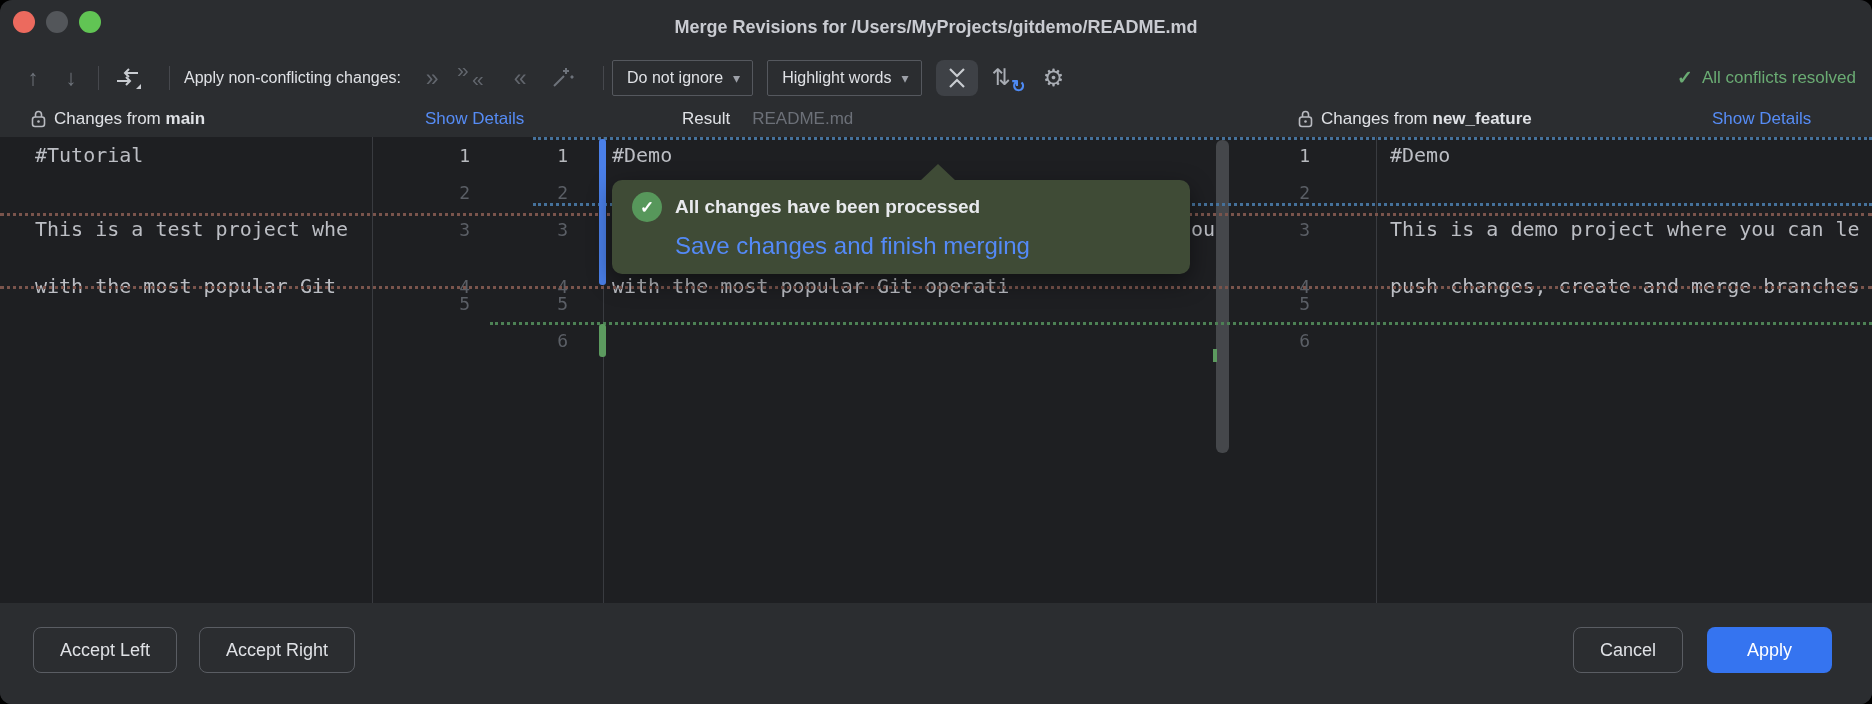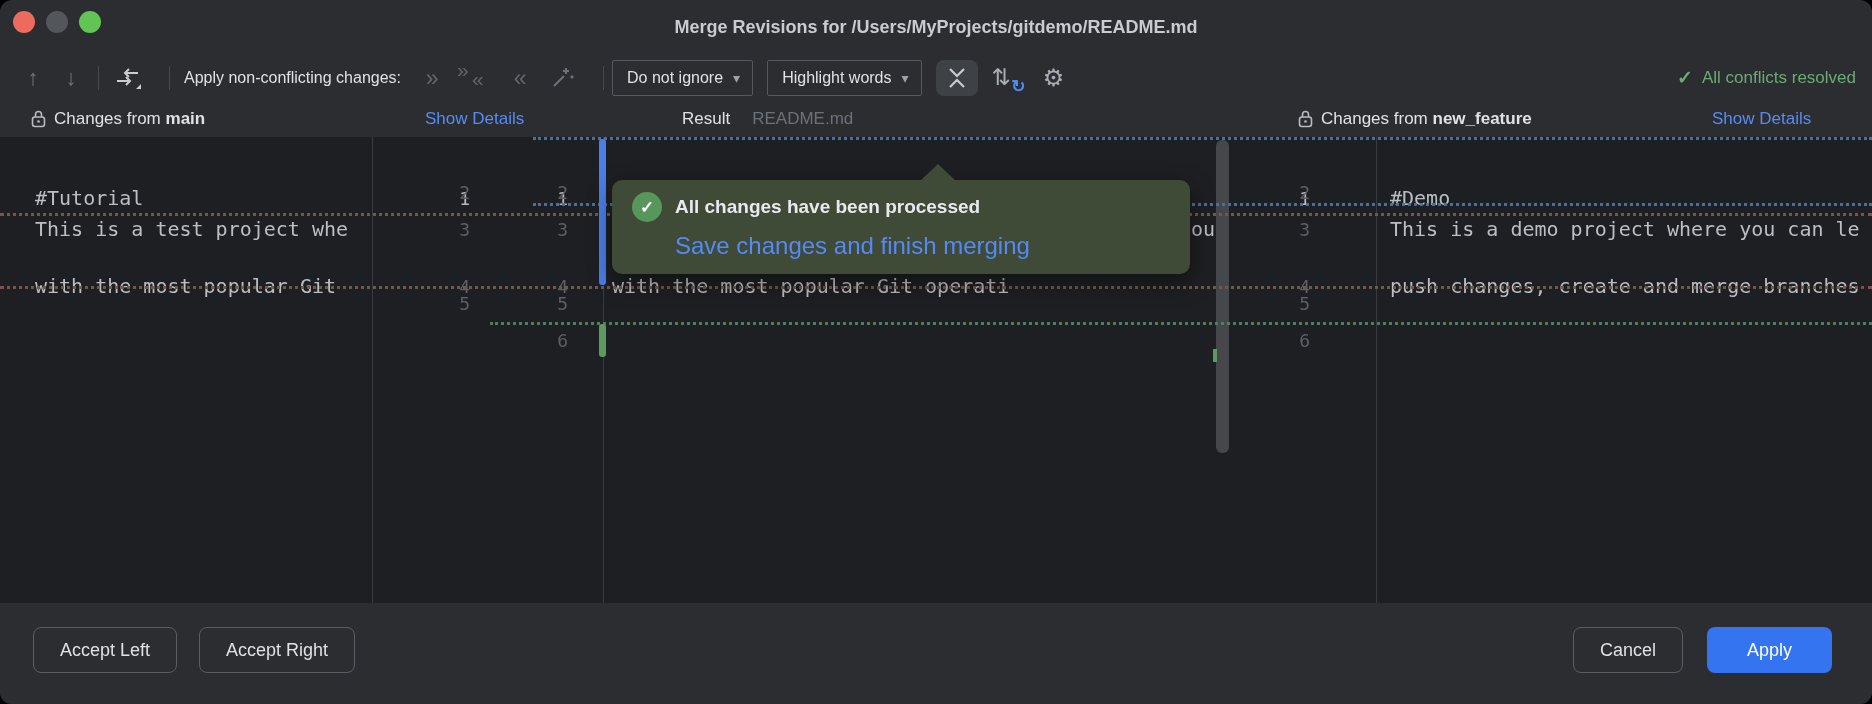--- a/index.html
+++ b/index.html
@@ -47,21 +47,21 @@
   .lock svg{display:block;}
 
   
   .editor{position:absolute;left:0;top:137px;width:1872px;height:466px;background:#1e1f22;overflow:hidden;}
   .vdiv{position:absolute;top:0;width:1px;height:100%;background:#393b40;}
   .code-line{position:absolute;height:37px;line-height:37px;font-family:"DejaVu Sans Mono",monospace;
     font-size:20px;color:#bcbec4;white-space:pre;overflow:hidden;z-index:2;}
   .num{position:absolute;height:37px;line-height:37px;text-align:right;font-family:"DejaVu Sans Mono",monospace;
     font-size:18px;color:#5b5f66;z-index:2;}
   .num.cur{color:#b7b9be;}
-  .r1{top:0px;margin-top:43px;}.r2{top:37px;}.r3{top:74px;}.r4{top:111px;margin-top:20px;}.r5{top:148px;}.r6{top:185px;}
+  .r1{top:0px;}.r2{top:37px;}.r3{top:74px;}.r4{top:111px;margin-top:20px;}.r5{top:148px;}.r6{top:185px;}
   .lnum{left:390px;width:80px;}
   .mnum{left:486px;width:82px;}
   .rnum{left:1230px;width:80px;}
   .lcode{left:35px;width:337px;}
   .mcode{left:612px;width:606px;}
   .rcode{left:1390px;width:482px;}
   .dot{position:absolute;height:0;border-top:3px dotted;z-index:10;}
   .dot-blue{border-color:#45719b;}
   .dot-brown{border-color:#7a544c;}
   .dot-green{border-color:#4d8155;}

